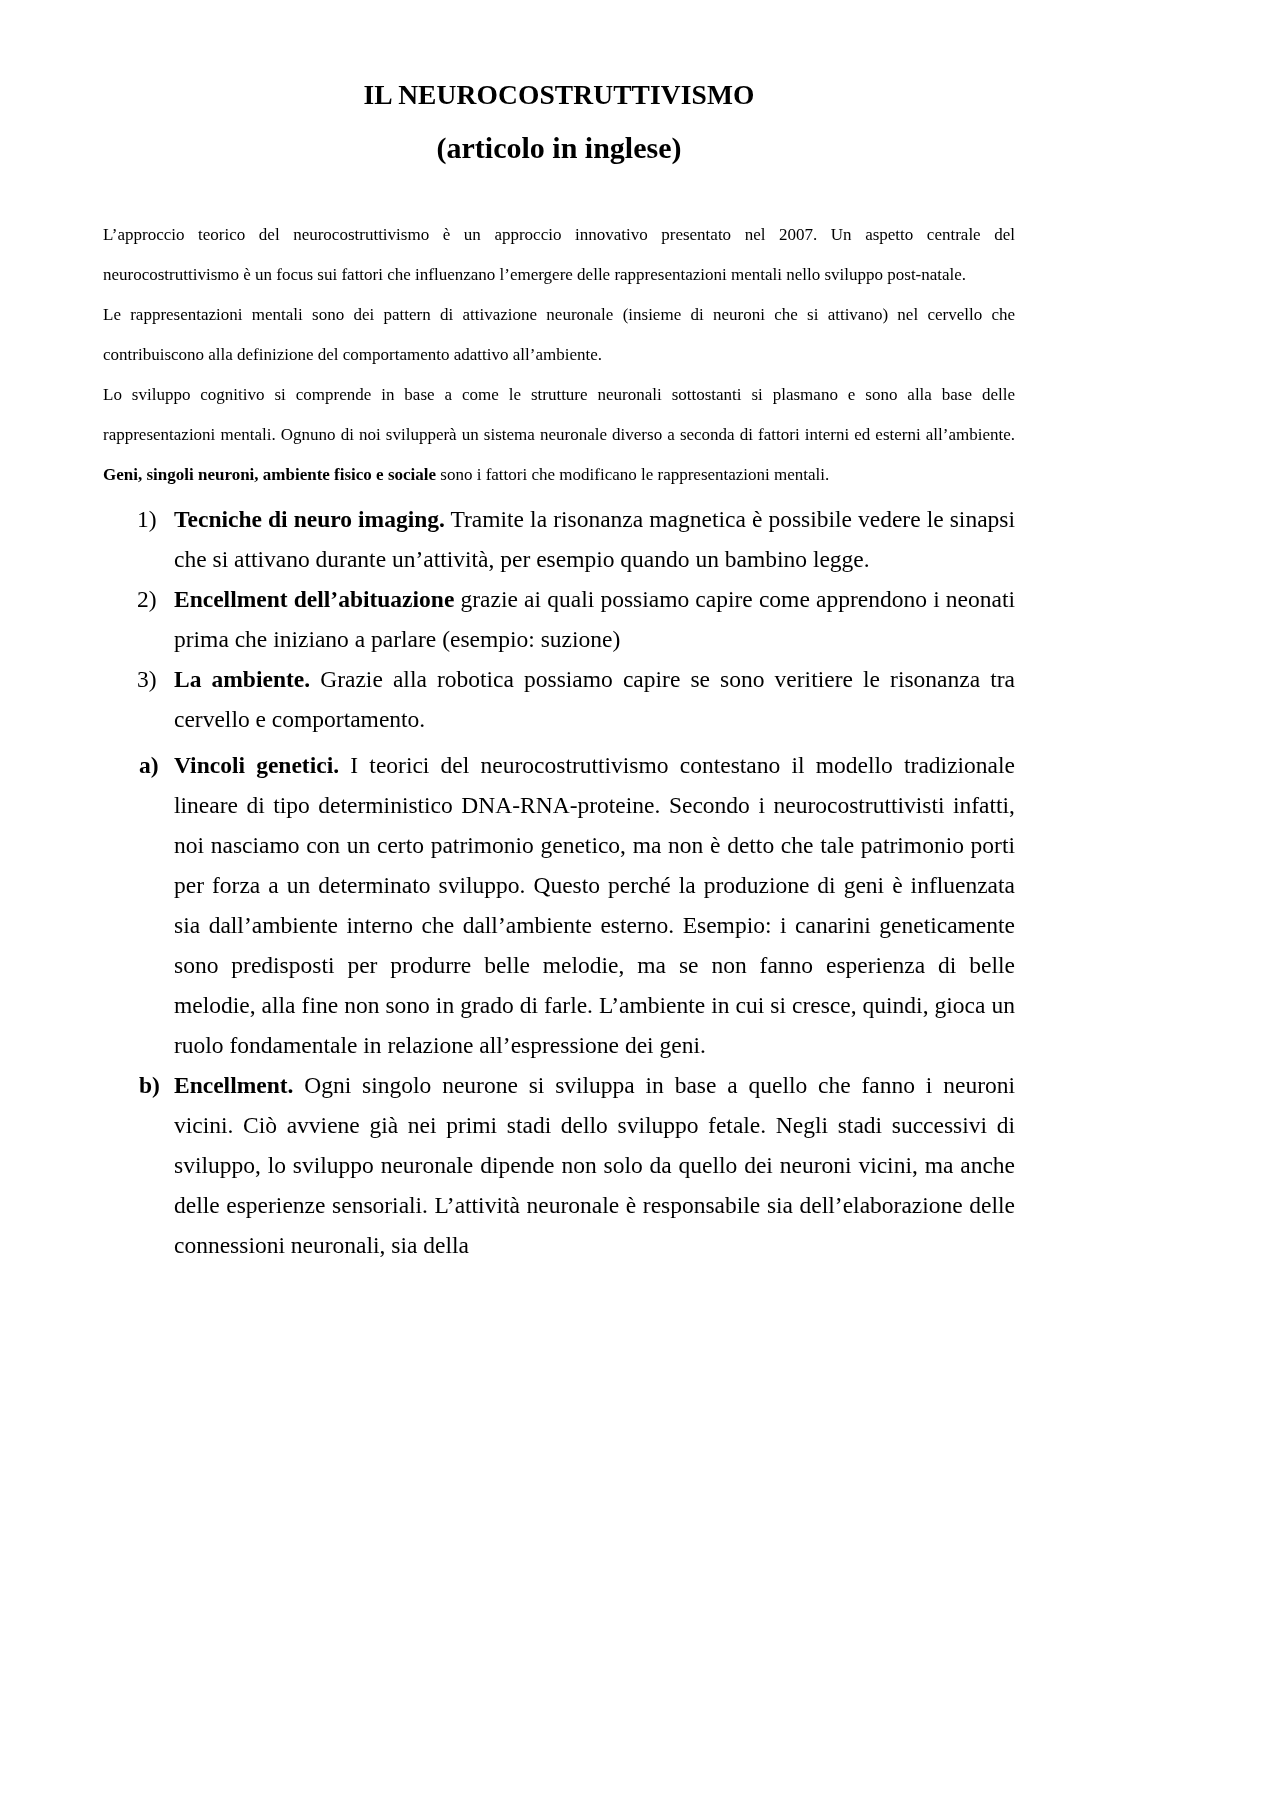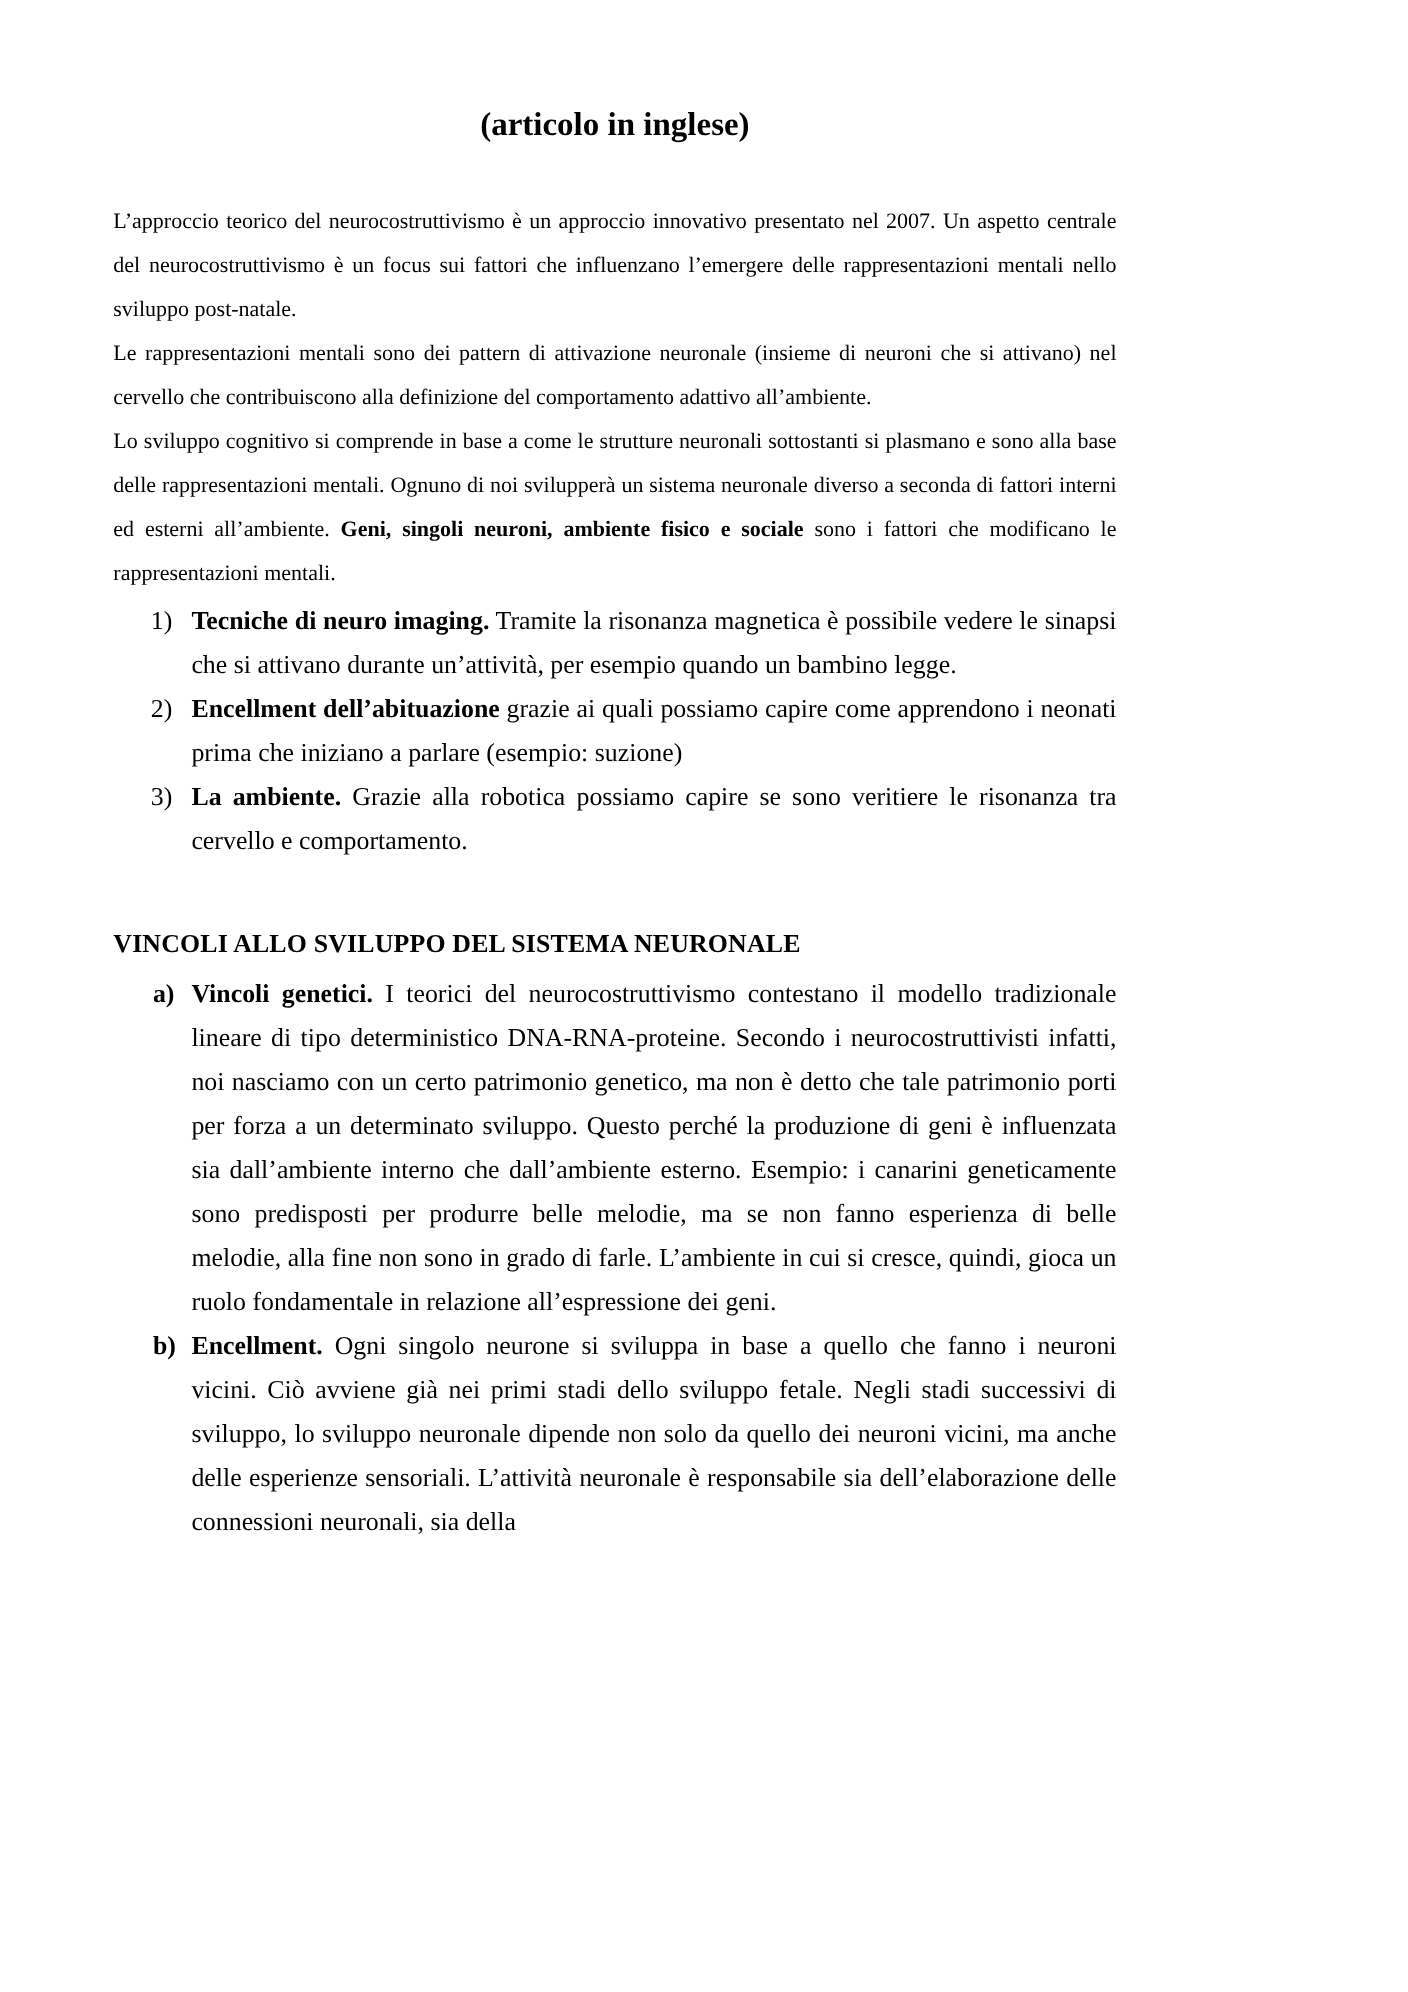--- a/index.html
+++ b/index.html
@@ -42,21 +42,21 @@
     text-align: center;
     line-height: 1.25;
     margin: 17px 0 0 0;
   }
 
   
   .body-block {
     margin-top: 48px;
   }
   p.para {
-    font-size: 20px;
+    font-size: 17px;
     line-height: 40px;
     text-align: justify;
     text-justify: inter-word;
     margin: 0 0 0 0;
     hyphens: none;
   }
   p.para + p.para {
     margin-top: 0px;
   }
   .b { font-weight: bold; }
@@ -117,20 +117,21 @@
     font-size: 23.5px;
     line-height: 40px;
   }
 </style>
 </head>
 <body>
 
 <div class="page">
   <div class="content">
 
+    <h1 class="doc-title">IL NEUROCOSTRUTTIVISMO</h1>
     <h2 class="doc-subtitle">(articolo in inglese)</h2>
 
     <div class="body-block">
 
       <p class="para">L’approccio teorico del neurocostruttivismo è un approccio innovativo presentato nel 2007. Un aspetto centrale del neurocostruttivismo è un focus sui fattori che influenzano l’emergere delle rappresentazioni mentali nello sviluppo post-natale.</p>
 
       <p class="para">Le rappresentazioni mentali sono dei pattern di attivazione neuronale (insieme di neuroni che si attivano) nel cervello che contribuiscono alla definizione del comportamento adattivo all’ambiente.</p>
 
       <p class="para"><span>Lo sviluppo cognitivo si comprende in base a come le strutture neuronali sottostanti si plasmano e sono alla base delle rappresentazioni mentali. Ognuno di noi svilupperà un sistema neuronale diverso a seconda di fattori interni ed esterni all’ambiente. </span><span class="b">Geni, singoli neuroni, ambiente fisico e sociale</span><span> sono i fattori che modificano le rappresentazioni mentali.</span></p>
 
@@ -140,21 +141,20 @@
           <span class="marker">1)</span><span class="b">Tecniche di neuro imaging.</span><span> Tramite la risonanza magnetica è possibile vedere le sinapsi che si attivano durante un’attività, per esempio quando un bambino legge.</span>
         </li>
         <li>
           <span class="marker">2)</span><span class="b">Encellment dell’abituazione</span><span> grazie ai quali possiamo capire come apprendono i neonati prima che iniziano a parlare (esempio: suzione)</span>
         </li>
         <li>
           <span class="marker">3)</span><span class="b">La ambiente.</span><span> Grazie alla robotica possiamo capire se sono veritiere le risonanza tra cervello e comportamento.</span>
         </li>
       </ol>
 
-      <h3 class="section-heading">VINCOLI ALLO SVILUPPO DEL SISTEMA NEURONALE</h3>
 
       <ol class="alpha-list">
         <li>
           <span class="marker">a)</span><span class="b">Vincoli genetici.</span><span> I teorici del neurocostruttivismo contestano il modello tradizionale lineare di tipo deterministico DNA-RNA-proteine. Secondo i neurocostruttivisti infatti, noi nasciamo con un certo patrimonio genetico, ma non è detto che tale patrimonio porti per forza a un determinato sviluppo. Questo perché la produzione di geni è influenzata sia dall’ambiente interno che dall’ambiente esterno. Esempio: i canarini geneticamente sono predisposti per produrre belle melodie, ma se non fanno esperienza di belle melodie, alla fine non sono in grado di farle. L’ambiente in cui si cresce, quindi, gioca un ruolo fondamentale in relazione all’espressione dei geni.</span>
         </li>
         <li>
           <span class="marker">b)</span><span class="b">Encellment.</span><span> Ogni singolo neurone si sviluppa in base a quello che fanno i neuroni vicini. Ciò avviene già nei primi stadi dello sviluppo fetale. Negli stadi successivi di sviluppo, lo sviluppo neuronale dipende non solo da quello dei neuroni vicini, ma anche delle esperienze sensoriali. L’attività neuronale è responsabile sia dell’elaborazione delle connessioni neuronali, sia della</span>
         </li>
       </ol>
 

